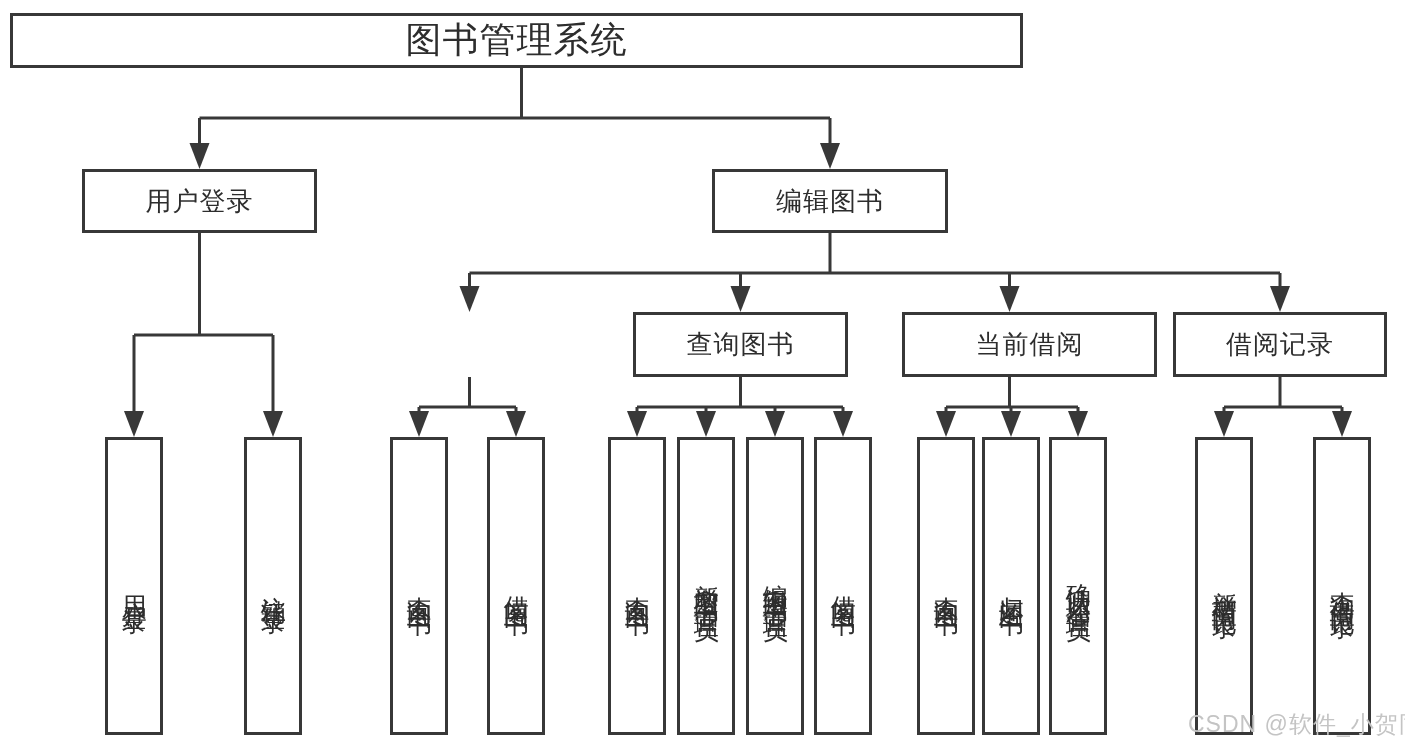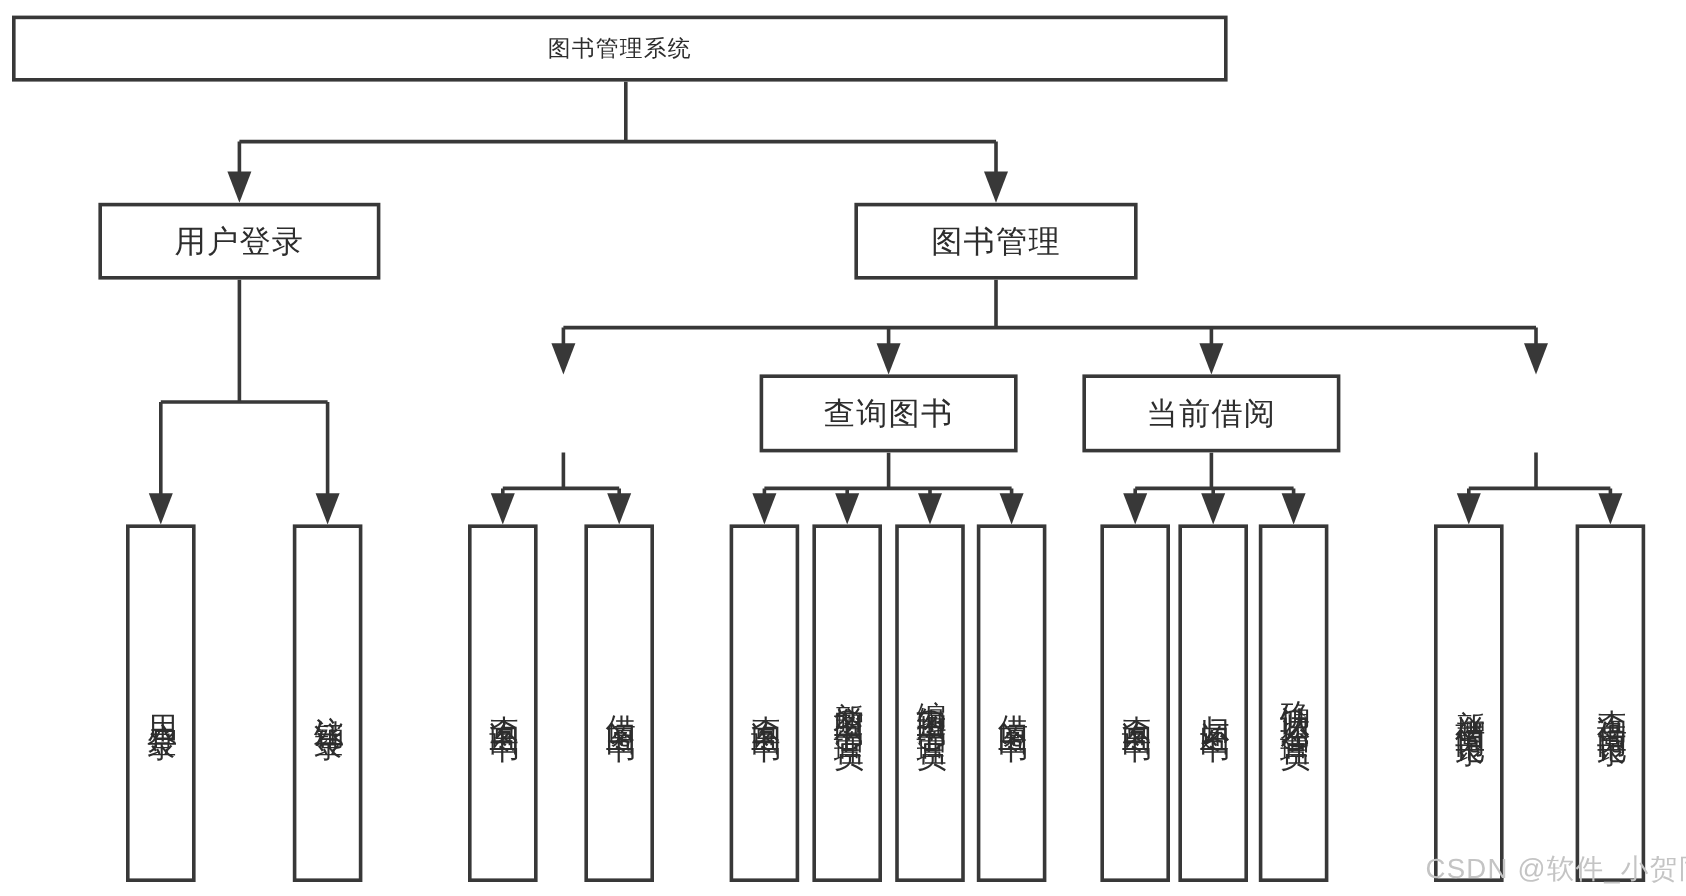--- a/index.html
+++ b/index.html
@@ -21,21 +21,21 @@
   .wires polygon{fill:currentColor;stroke:none;}
   .node{
     position:absolute;
     box-sizing:border-box;
     background:var(--bg);
     border:3px solid var(--line);
     display:flex;align-items:center;justify-content:center;
     color:var(--text);
   }
   .hnode{font-size:26px;letter-spacing:1px;}
-  .root{font-size:19px;letter-spacing:1px;}
+  .root{font-size:36px;letter-spacing:1px;}
   .leaf{top:437px;width:58px;height:298px;}
   .vlbl{
     writing-mode:vertical-rl;
     text-orientation:mixed;
     font-size:25px;
     letter-spacing:5px;
     line-height:1.1;
     white-space:nowrap;
   }
   .watermark{
@@ -104,28 +104,31 @@
   </svg>
 
   <div class="node root" style="left:10px;top:13px;width:1013px;height:55px;">
     <span class="lbl">图书管理系统</span>
   </div>
 
   <div class="node hnode" style="left:82px;top:169px;width:235px;height:64px;">
     <span class="lbl">用户登录</span>
   </div>
   <div class="node hnode" style="left:712px;top:169px;width:236px;height:64px;">
-    <span class="lbl">图书管理</span>
+    <span class="lbl">编辑图书</span>
   </div>
 
   <div class="node hnode" style="left:633px;top:312px;width:215px;height:65px;">
     <span class="lbl">查询图书</span>
   </div>
-  <div class="node hnode" style="left:902px;top:312px;width:215px;height:65px;">
+  <div class="node hnode" style="left:902px;top:312px;width:255px;height:65px;">
     <span class="lbl">当前借阅</span>
+  </div>
+  <div class="node hnode" style="left:1173px;top:312px;width:214px;height:65px;">
+    <span class="lbl">借阅记录</span>
   </div>
 
   <div class="node leaf" style="left:105px;">
     <span class="vlbl">用户登录</span>
   </div>
   <div class="node leaf" style="left:244px;">
     <span class="vlbl">注销登录</span>
   </div>
 
   <div class="node leaf" style="left:390px;">

